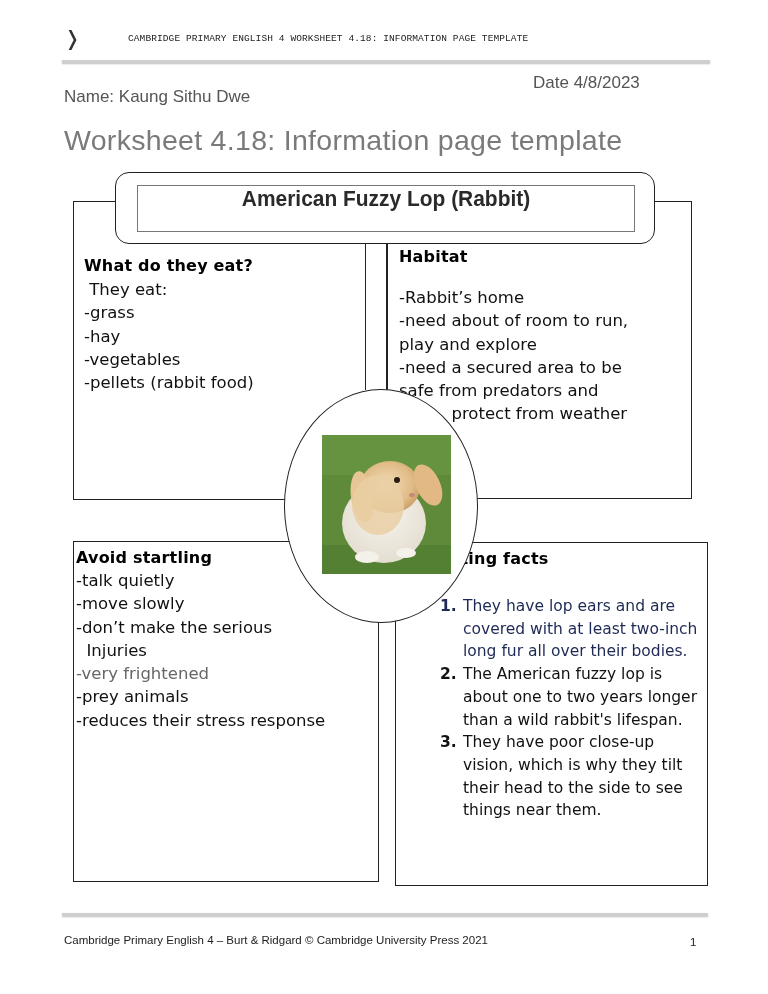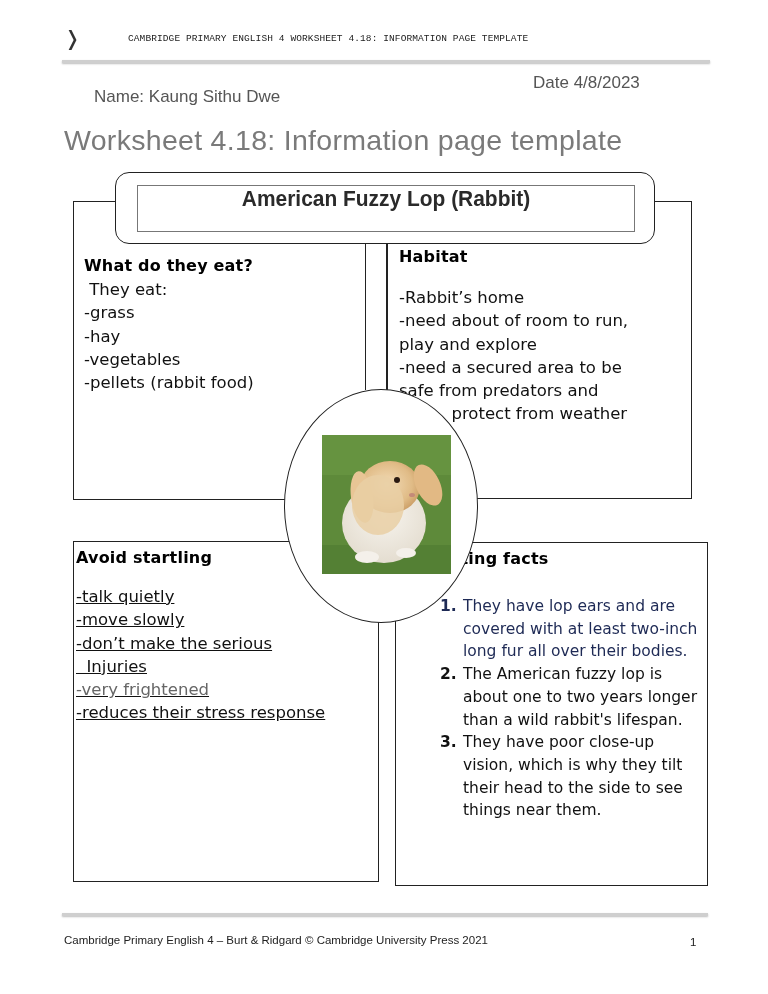--- a/index.html
+++ b/index.html
@@ -3,21 +3,21 @@
 <meta charset="utf-8">
 <style>
   html, body { margin: 0; padding: 0; background: #ffffff; }
   body { width: 768px; height: 994px; position: relative; overflow: hidden; font-family: "DejaVu Sans", sans-serif; color: #111; }
   .abs { position: absolute; }
 
   .hdr-chevron { left: 64px; top: 28px; font-size: 20px; color: #333; line-height: 20px; font-family: "DejaVu Sans", sans-serif; }
   .hdr-text { left: 128px; top: 33px; font-size: 9.5px; color: #222; letter-spacing: 0.1px; font-family: Liberation Mono, monospace; }
   .hdr-rule { left: 62px; top: 60px; width: 648px; height: 3px; background: #cfcfcf; box-shadow: 0 1px 2px #bdbdbd; }
 
-  .name-line { left: 64px; top: 87px; font-size: 17px; color: #555; font-family: "Liberation Sans", sans-serif; margin-left: 30px; }
+  .name-line { left: 64px; top: 87px; font-size: 17px; color: #555; font-family: "Liberation Sans", sans-serif; }
   .date-line { left: 533px; top: 73px; font-size: 17px; color: #555; font-family: "Liberation Sans", sans-serif; }
   .ws-title { left: 64px; top: 124px; font-size: 28.5px; color: #7a7a7a; font-family: "Liberation Sans", sans-serif; letter-spacing: 0.3px; }
 
   
   .box { border: 1.3px solid #222; background: #fff; box-sizing: border-box; }
   .box-tl { left: 73px; top: 201px; width: 306px; height: 299px; }
   .box-tl-inner { left: 365px; top: 240px; width: 22px; height: 150px; border-left: 1.3px solid #222; border-right: 1.3px solid #222; box-sizing: border-box; background: #fff; }
   .box-tr { left: 387px; top: 201px; width: 305px; height: 298px; }
   .box-bl { left: 73px; top: 541px; width: 306px; height: 341px; }
   .box-br { left: 395px; top: 542px; width: 313px; height: 344px; }
@@ -87,26 +87,27 @@
     <div>-need about of room to run,</div>
     <div>play and explore</div>
     <div>-need a secured area to be</div>
     <div>safe from predators and</div>
     <div style="white-space:pre;">          protect from weather</div>
   </div>
 </div>
 
 <div class="abs avoid-block">
   <div class="section-head">Avoid startling</div>
-  <div class="body-txt" style="margin-top:18px;text-decoration:underline;">
+  <div class="body-txt" style="margin-top:2px;">
     <div>-talk quietly</div>
     <div>-move slowly</div>
     <div>-don’t make the serious</div>
     <div style="white-space:pre;">  Injuries</div>
     <div class="grey">-very frightened</div>
+    <div>-prey animals</div>
     <div>-reduces their stress response</div>
   </div>
 </div>
 
 <div class="abs facts-head section-head">Interesting facts</div>
 <ol class="abs facts-list body-txt">
   <li class="first">
     <span class="num">1.</span>
     <span>They have lop ears and are covered with at least two-inch long fur all over their bodies.</span>
   </li>

